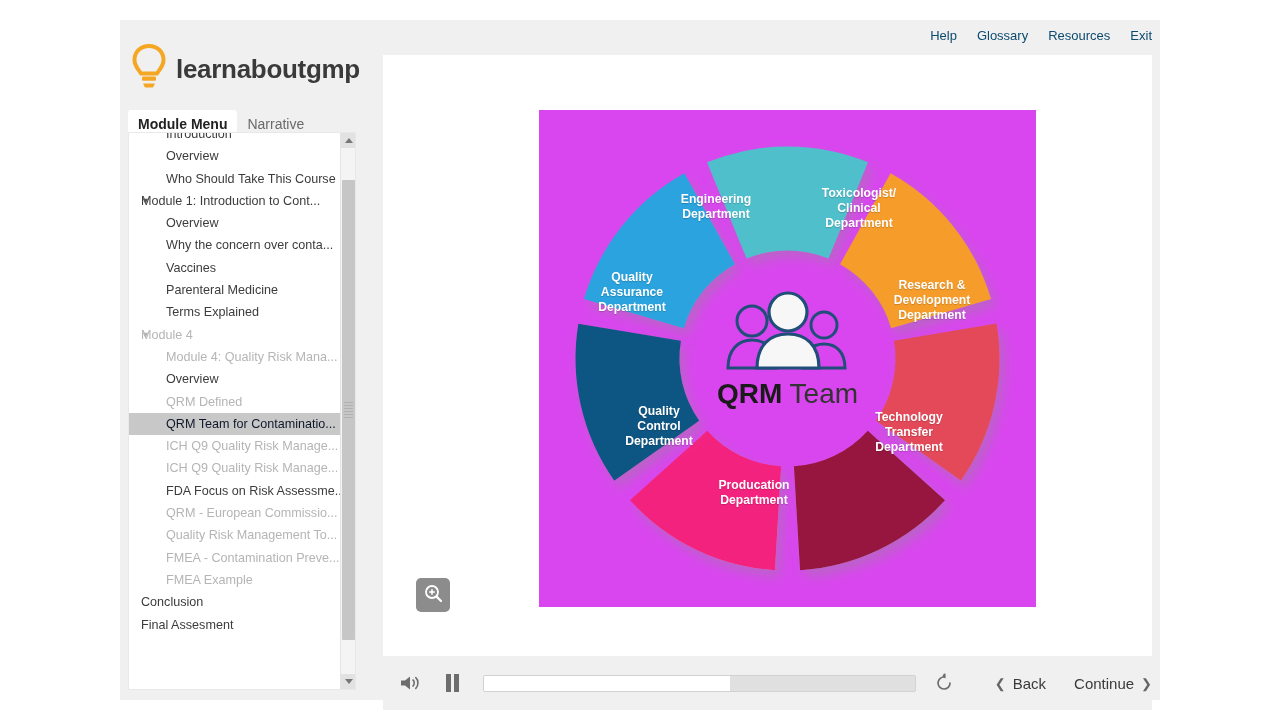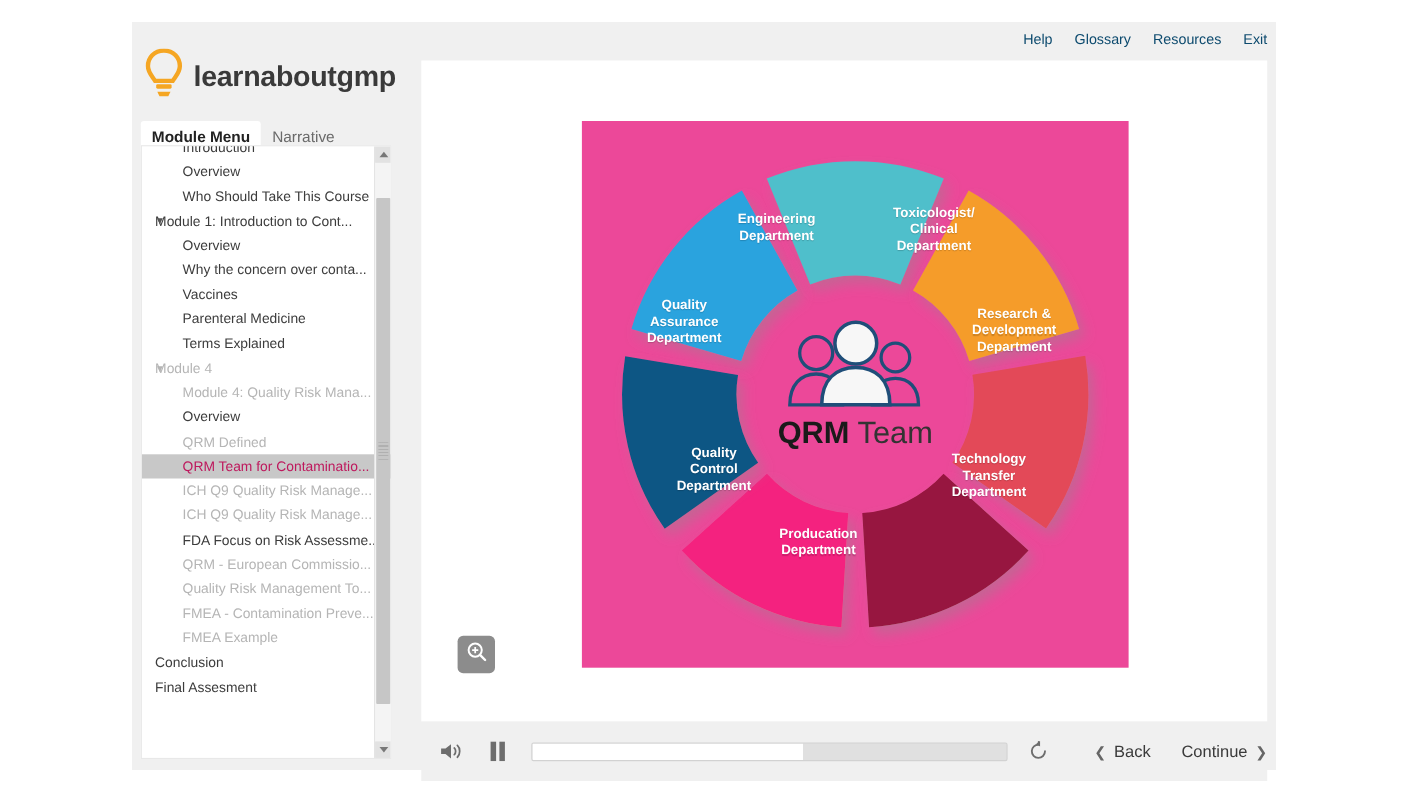--- a/index.html
+++ b/index.html
@@ -57,21 +57,21 @@
   .menu-item {
     font-size: 12.6px; line-height: 22.3px;
     color: #3c3c3c; white-space: nowrap; overflow: hidden;
     text-overflow: ellipsis; cursor: pointer;
     padding-left: 24px; padding-right: 4px;
     position: relative;
   }
   .menu-item.lvl0 { padding-left: 12px; }
   .menu-item.lvl1 { padding-left: 37px; }
   .menu-item.dim { color: #b5b5b5; }
-  .menu-item.selected { background: #c8c8c8; color: #be185d; }
+  .menu-item.selected { background: #c8c8c8; color: #0f172a; }
   .caret {
     position: absolute; left: 12px; top: 0px;
     font-size: 9px; color: #555; line-height: 22.3px;
   }
   .menu-item.dim .caret { color: #b5b5b5; }
   
   .vscroll {
     position: absolute; right: 0px; top: 0px;
     width: 15px; height: 100%;
     background: #f4f4f4; border-left: 1px solid #e4e4e4;
@@ -103,23 +103,23 @@
   .stage {
     position: absolute; left: 263px; top: 35px;
     width: 769px; height: 601px;
     background: #ffffff;
   }
   .slide {
     position: absolute; left: 0; top: 0; right: 0; bottom: 0;
     overflow: hidden;
   }
   .slide-img {
-    position: absolute; left: 146px; top: 55px;
+    position: absolute; left: 156px; top: 55px;
     width: 497px; height: 497px;
-    background: #ec4899;
+    background: #d946ef;
   }
   .wheel { position: absolute; left: 0; top: 0; width: 497px; height: 497px; }
   .seg-label {
     position: absolute;
     color: #ffffff; font-weight: bold;
     font-size: 12.2px; line-height: 15px;
     text-align: center;
     text-shadow: 0 1px 1px rgba(0,0,0,.18);
     pointer-events: none;
   }

